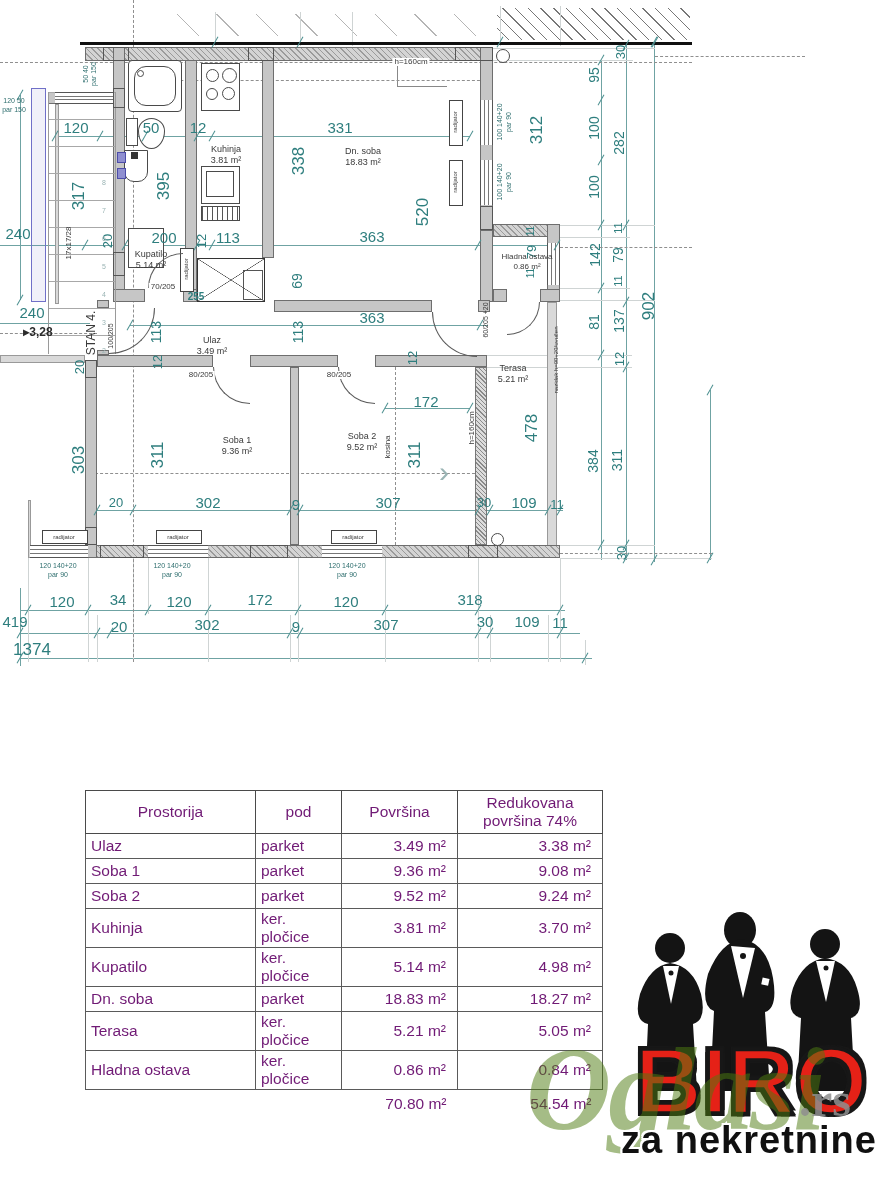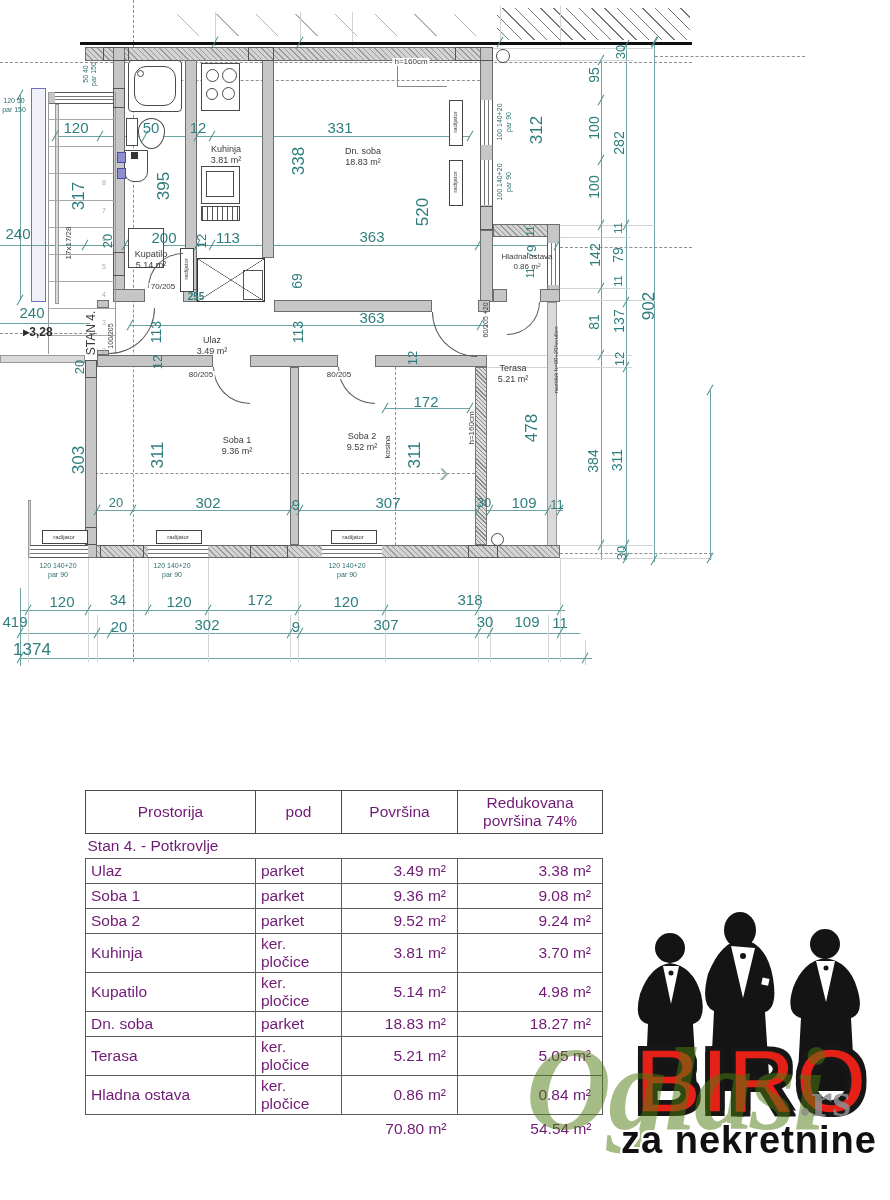--- a/index.html
+++ b/index.html
@@ -443,23 +443,20 @@
     </colgroup>
     <thead>
       <tr>
         <th>Prostorija</th>
         <th>pod</th>
         <th>Površina</th>
         <th>Redukovana površina 74%</th>
       </tr>
     </thead>
     <tbody id="table-body">
-      <tr class="sec">
-        <td colspan="4">Stan 4. - Potkrovlje</td>
-      </tr>
     <tr class="dr">
           <td>Ulaz</td>
           <td>parket</td>
           <td class="num">3.49 m²</td>
           <td class="num">3.38 m²</td>
         </tr>
         <tr class="dr">
           <td>Soba 1</td>
           <td>parket</td>
           <td class="num">9.36 m²</td>

